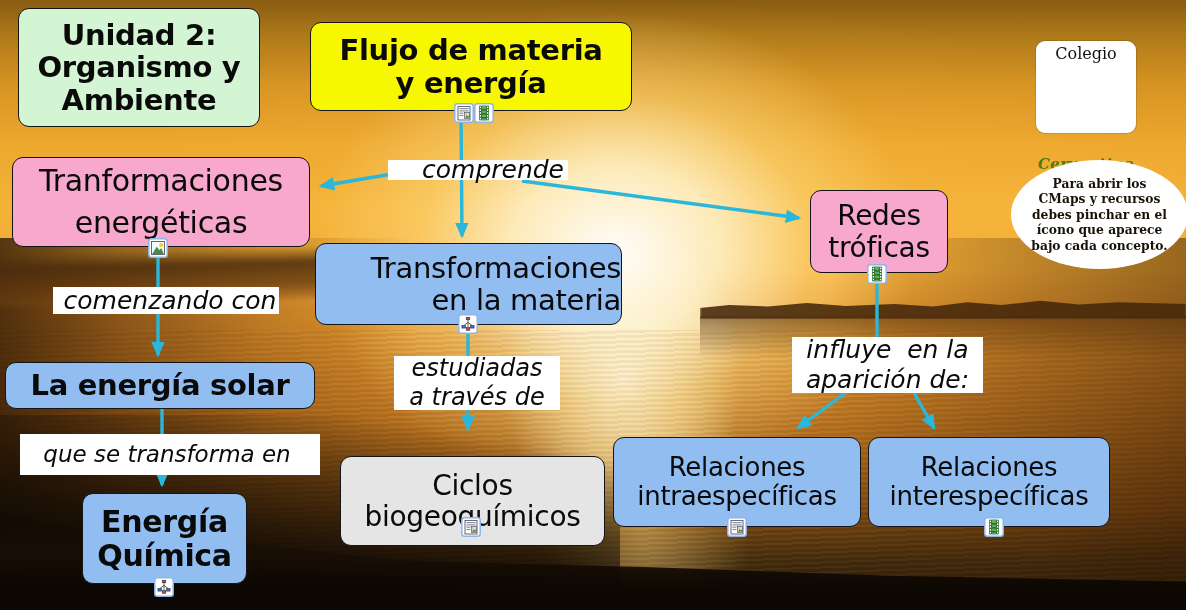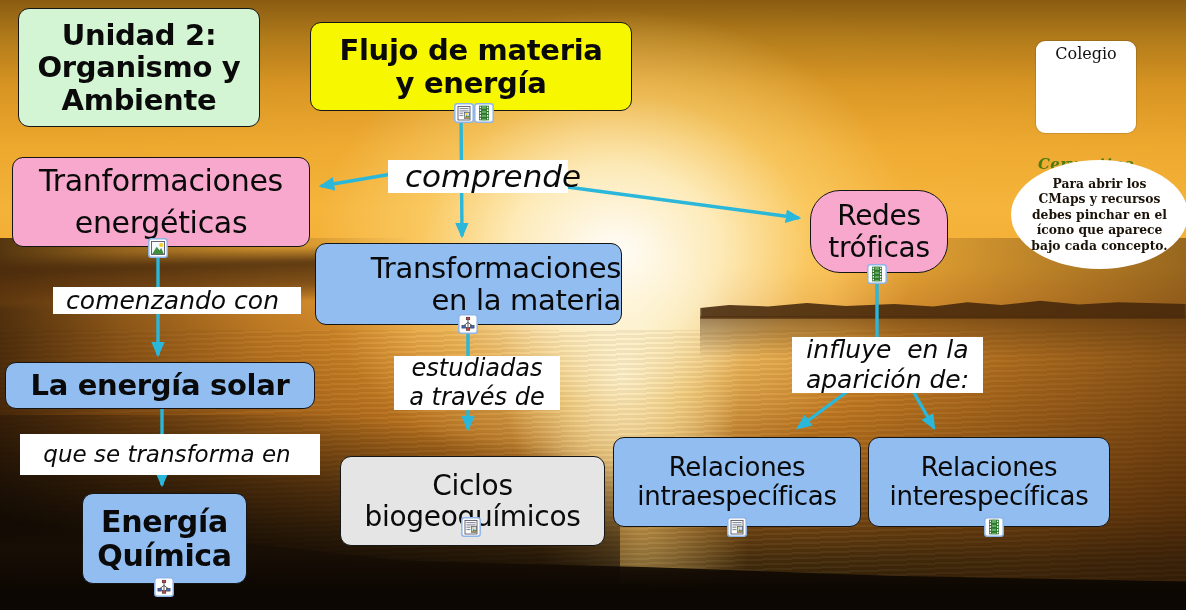--- a/index.html
+++ b/index.html
@@ -174,24 +174,24 @@
       <line x1="522" y1="181" x2="799" y2="218" marker-end="url(#ah)"></line>
       <line x1="158" y1="246" x2="158" y2="355" marker-end="url(#ah)"></line>
       <line x1="162" y1="404" x2="162" y2="485" marker-end="url(#ah)"></line>
       <line x1="468" y1="326" x2="468" y2="429" marker-end="url(#ah)"></line>
       <line x1="877" y1="272" x2="877" y2="340"></line>
       <line x1="848" y1="391" x2="798" y2="428" marker-end="url(#ah)"></line>
       <line x1="913" y1="391" x2="934" y2="428" marker-end="url(#ah)"></line>
     </g>
   </svg>
 
-  <div class="phrase" style="left:388px;top:160px;width:134px;height:33px;font-size:31px;padding-left:38px;">
+  <div class="phrase" style="left:388px;top:160px;width:134px;height:20px;font-size:25px;padding-left:38px;">
     <span>comprende</span>
   </div>
-  <div class="phrase" style="left:53px;top:287px;width:218px;height:27px;font-size:25px;padding-right:22px;align-items:flex-end;">
+  <div class="phrase" style="left:53px;top:287px;width:218px;height:27px;font-size:25px;padding-right:0;">
     <span>comenzando con</span>
   </div>
   <div class="phrase" style="left:20px;top:434px;width:278px;height:41px;font-size:23px;padding-right:14px;">
     <span>que se transforma en</span>
   </div>
   <div class="phrase" style="left:394px;top:356px;width:150px;height:54px;font-size:24px;">
     <span>estudiadas</span>
     <span>a través de</span>
   </div>
   <div class="phrase" style="left:792px;top:337px;width:175px;height:56px;font-size:25px;">
@@ -208,21 +208,21 @@
   <div class="concept bold" style="left:310px;top:22px;width:320px;height:87px;background:#f7f700;font-size:29px;">
     <span>Flujo de materia</span>
     <span>y energía</span>
   </div>
 
   <div class="concept" style="left:12px;top:157px;width:296px;height:88px;background:#f8a8cc;font-size:30px;gap:8px;">
     <span>Tranformaciones</span>
     <span>energéticas</span>
   </div>
 
-  <div class="concept" style="left:810px;top:190px;width:136px;height:81px;background:#f8a8cc;font-size:28px;border-radius:30px;">
+  <div class="concept" style="left:810px;top:190px;width:136px;height:81px;background:#f8a8cc;font-size:28px;">
     <span>Redes</span>
     <span>tróficas</span>
   </div>
 
   <div class="concept" style="left:315px;top:243px;width:305px;height:80px;background:#92bdf1;font-size:29px;align-items:flex-end;">
     <span>Transformaciones</span>
     <span>en la materia</span>
   </div>
 
   <div class="concept bold" style="left:5px;top:362px;width:308px;height:45px;background:#92bdf1;font-size:29px;">

